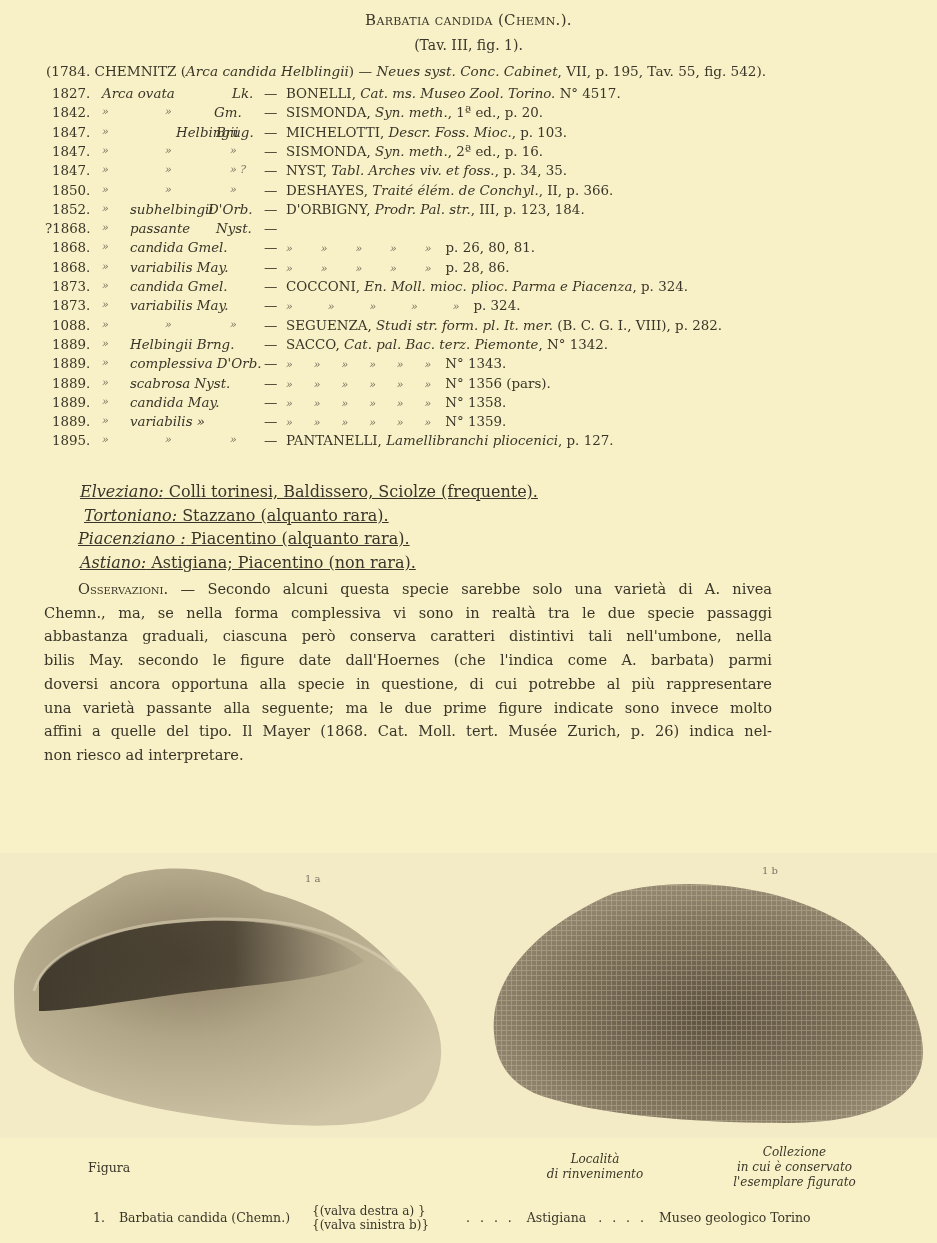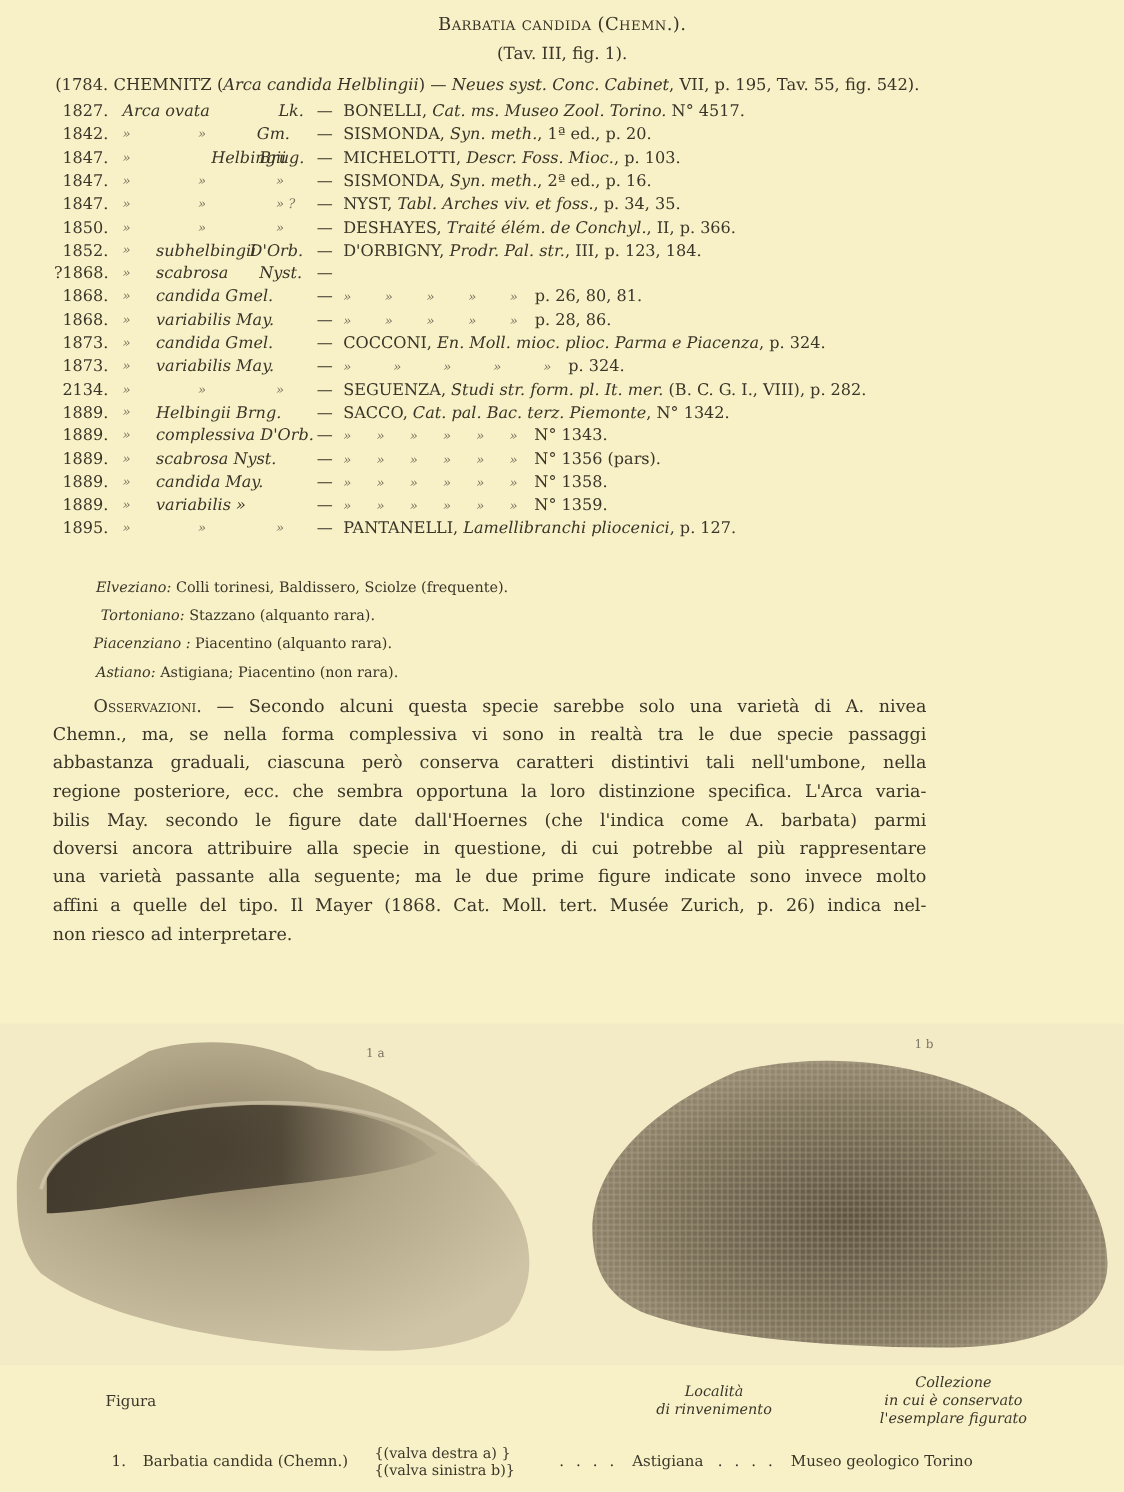--- a/index.html
+++ b/index.html
@@ -18,21 +18,21 @@
   .first-ref { position: absolute; top: 63px; left: 46px; font-size: 13.6px; white-space: nowrap; }
   .syn { position: absolute; left: 0; width: 937px; height: 20px; font-size: 13.4px; white-space: nowrap; }
   .syn span { position: absolute; top: 0; }
   .syn .year { left: 52px; }
   .syn .genus { left: 102px; }
   .syn .species { left: 130px; }
   .syn .author { text-align: right; width: 0; }
   .syn .dash { left: 264px; }
   .syn .ref { left: 286px; }
   .dit { color: #7a7460; font-size: 11px; }
-  .strat { position: absolute; left: 80px; font-size: 12px; white-space: nowrap; }
+  .strat { position: absolute; left: 80px; font-size: 16px; white-space: nowrap; text-decoration: underline; }
   .para { position: absolute; left: 44px; width: 728px; font-size: 14.6px; line-height: 23.7px; text-align: justify; top: 577px; }
   .para .line { display: block; white-space: nowrap; text-align-last: justify; }
   .para .line.last { text-align-last: left; }
   .plate { position: absolute; left: 0; top: 853px; width: 937px; height: 285px; background: #f3ebc6; }
   .shell { position: absolute; }
   .fig-label { position: absolute; font-size: 10px; color: #7a7363; }
   .caption-head { position: absolute; font-size: 12px; font-style: italic; text-align: center; line-height: 15px; }
   .caption-row { position: absolute; top: 1210px; font-size: 12.5px; white-space: nowrap; }
   .brace { position: absolute; font-size: 12px; line-height: 14px; }
 </style>
@@ -103,21 +103,21 @@
         <span class="year">1852.</span>
         <span class="genus it dit">»</span>
         <span class="species it" style="left: 130px;">subhelbingii</span>
         <span class="author it" style="left: 208px;">D'Orb.</span>
         <span class="dash">—</span>
         <span class="ref"><span style="position: static;">D'ORBIGNY, </span><i style="position: static;">Prodr. Pal. str.</i><span style="position: static;">, III, p. 123, 184.</span></span>
       </div>
       <div class="syn" style="top: 221.1px;">
         <span class="year" style="left:45px">?1868.</span>
         <span class="genus it dit">»</span>
-        <span class="species it" style="left: 130px;">scabrosa</span>
+        <span class="species it" style="left: 130px;">passante</span>
         <span class="author it" style="left: 216px;">Nyst.</span>
         <span class="dash">—</span>
       </div>
       <div class="syn" style="top: 240.4px;">
         <span class="year">1868.</span>
         <span class="genus it dit">»</span>
         <span class="species it">candida Gmel.</span>
         <span class="author it" style="left:200px"></span>
         <span class="dash">—</span>
         <span class="ref"><span style="position: static;"></span><i class="dit" style="position: static; white-space: pre; margin-right: 14px;">»        »        »        »        »</i><span style="position: static;">p. 26, 80, 81.</span></span>
@@ -140,21 +140,21 @@
       </div>
       <div class="syn" style="top: 298.3px;">
         <span class="year">1873.</span>
         <span class="genus it dit">»</span>
         <span class="species it">variabilis May.</span>
         <span class="author it" style="left:200px"></span>
         <span class="dash">—</span>
         <span class="ref"><span style="position: static;"></span><i class="dit" style="position: static; white-space: pre; margin-right: 14px;">»          »          »          »          »</i><span style="position: static;">p. 324.</span></span>
       </div>
       <div class="syn" style="top: 317.6px;">
-        <span class="year">2134.</span>
+        <span class="year">1088.</span>
         <span class="genus it dit">»</span>
         <span class="species it dit" style="left: 165px;">»</span>
         <span class="author it dit" style="left: 230px;">»</span>
         <span class="dash">—</span>
         <span class="ref"><span style="position: static;">SEGUENZA, </span><i style="position: static;">Studi str. form. pl. It. mer.</i><span style="position: static;"> (B. C. G. I., VIII), p. 282.</span></span>
       </div>
       <div class="syn" style="top: 336.9px;">
         <span class="year">1889.</span>
         <span class="genus it dit">»</span>
         <span class="species it">Helbingii Brng.</span>
@@ -208,23 +208,22 @@
       <div class="strat" style="top: 482px; left: 80px;"><i>Elveziano:</i><span> Colli torinesi, Baldissero, Sciolze (frequente).</span></div>
       <div class="strat" style="top: 505.5px; left: 84px;"><i>Tortoniano:</i><span> Stazzano (alquanto rara).</span></div>
       <div class="strat" style="top: 529px; left: 78px;"><i>Piacenziano :</i><span> Piacentino (alquanto rara).</span></div>
       <div class="strat" style="top: 552.5px; left: 80px;"><i>Astiano:</i><span> Astigiana; Piacentino (non rara).</span></div>
     </div>
 
   <div class="para">
     <span class="line" style="padding-left:34px;"><span class="sc">Osservazioni.</span><span> — Secondo alcuni questa specie sarebbe solo una varietà di A. nivea</span></span>
     <span class="line">Chemn., ma, se nella forma complessiva vi sono in realtà tra le due specie passaggi</span>
     <span class="line">abbastanza graduali, ciascuna però conserva caratteri distintivi tali nell'umbone, nella</span>
-    <span class="line">regione posteriore, ecc. che sembra opportuna la loro distinzione specifica. L'Arca varia-</span>
     <span class="line">bilis May. secondo le figure date dall'Hoernes (che l'indica come A. barbata) parmi</span>
-    <span class="line">doversi ancora attribuire alla specie in questione, di cui potrebbe al più rappresentare</span>
+    <span class="line">doversi ancora opportuna alla specie in questione, di cui potrebbe al più rappresentare</span>
     <span class="line">una varietà passante alla seguente; ma le due prime figure indicate sono invece molto</span>
     <span class="line">affini a quelle del tipo. Il Mayer (1868. Cat. Moll. tert. Musée Zurich, p. 26) indica nel-</span>
     <span class="line last">non riesco ad interpretare.</span>
   </div>
 
   <div class="plate">
     <svg class="shell" style="left:4px;top:8px;" width="470" height="272" viewBox="0 0 470 272">
       <defs>
         <radialGradient id="ga" cx="40%" cy="35%" r="70%">
           <stop offset="0%" stop-color="#8a7d63"></stop>

